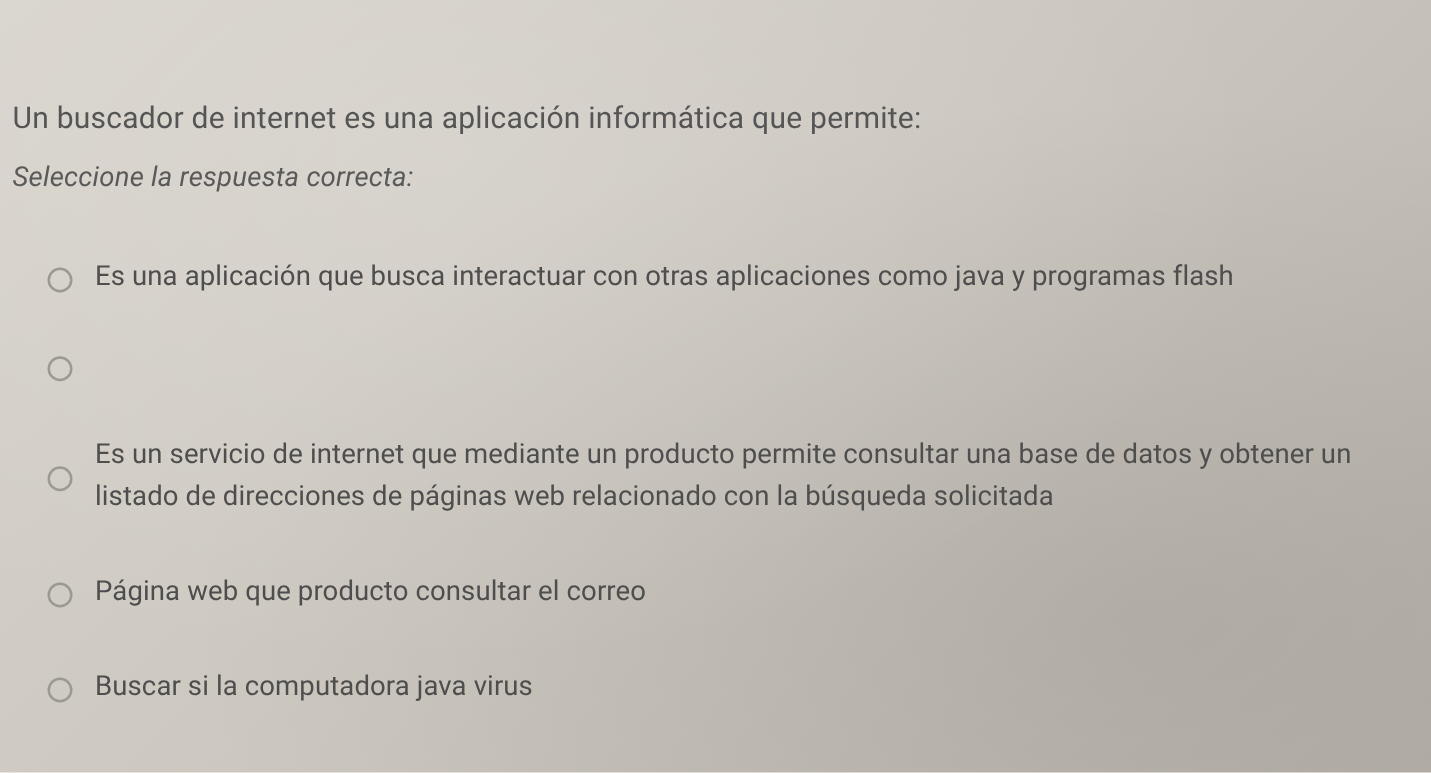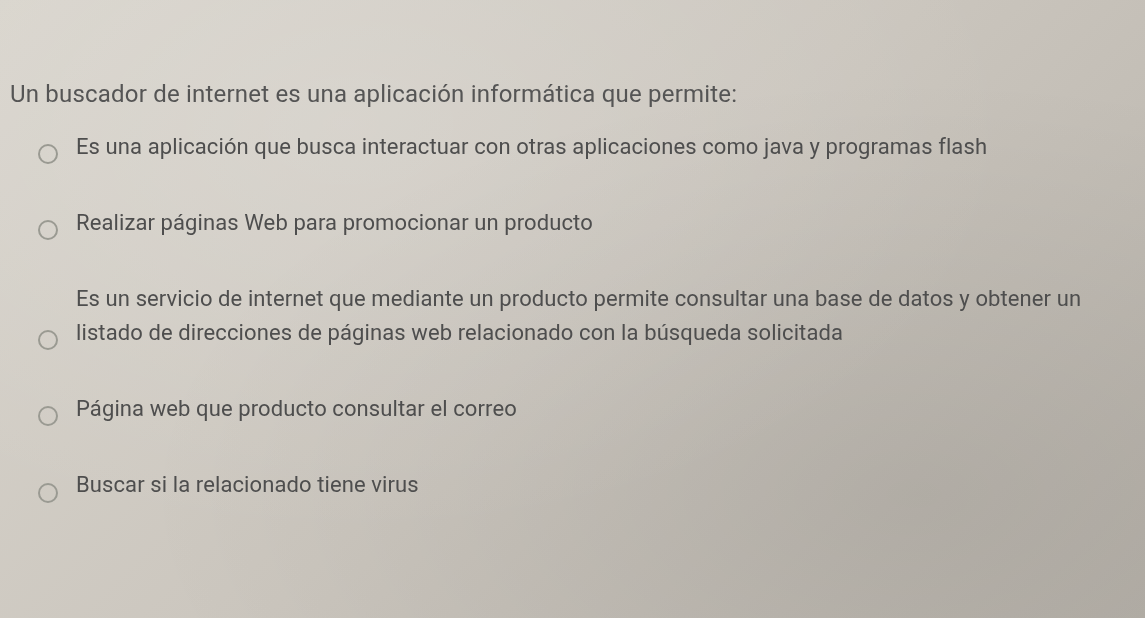--- a/index.html
+++ b/index.html
@@ -44,21 +44,21 @@
       font-style: italic;
       color: #5a5a5a;
       margin-bottom: 50px;
       letter-spacing: 0.2px;
     }
     .options {
       padding-left: 28px;
     }
     .option {
       display: flex;
-      align-items: flex-end;
+      align-items: center;
       margin-bottom: 42px;
       cursor: pointer;
     }
     .radio-circle {
       flex-shrink: 0;
       width: 20px;
       height: 20px;
       border: 2px solid #9a9a92;
       border-radius: 50%;
       background: transparent;
@@ -70,42 +70,42 @@
       color: #4e4e4e;
       line-height: 1.55;
       letter-spacing: 0.1px;
     }
   </style>
 </head>
 <body>
 
 <div class="content">
   <div class="question-text">Un buscador de internet es una aplicación informática que permite:</div>
+  <div class="instruction-text">Seleccione la respuesta correcta:</div>
 
   <div class="options">
 
     <div class="option">
       <div class="radio-circle"></div>
       <div class="option-label">Es una aplicación que busca interactuar con otras aplicaciones como java y programas flash</div>
     </div>
 
     <div class="option">
       <div class="radio-circle"></div>
-      <div class="option-label">Realizar páginas Web para promocionar un producto</div>
     </div>
 
     <div class="option">
       <div class="radio-circle"></div>
       <div class="option-label">Es un servicio de internet que mediante un producto permite consultar una base de datos y obtener un listado de direcciones de páginas web relacionado con la búsqueda solicitada</div>
     </div>
 
     <div class="option">
       <div class="radio-circle"></div>
       <div class="option-label">Página web que producto consultar el correo</div>
     </div>
 
     <div class="option">
       <div class="radio-circle"></div>
-      <div class="option-label">Buscar si la relacionado tiene virus</div>
+      <div class="option-label">Buscar si la computadora java virus</div>
     </div>
 
   </div>
 </div>
 
 </body></html>

